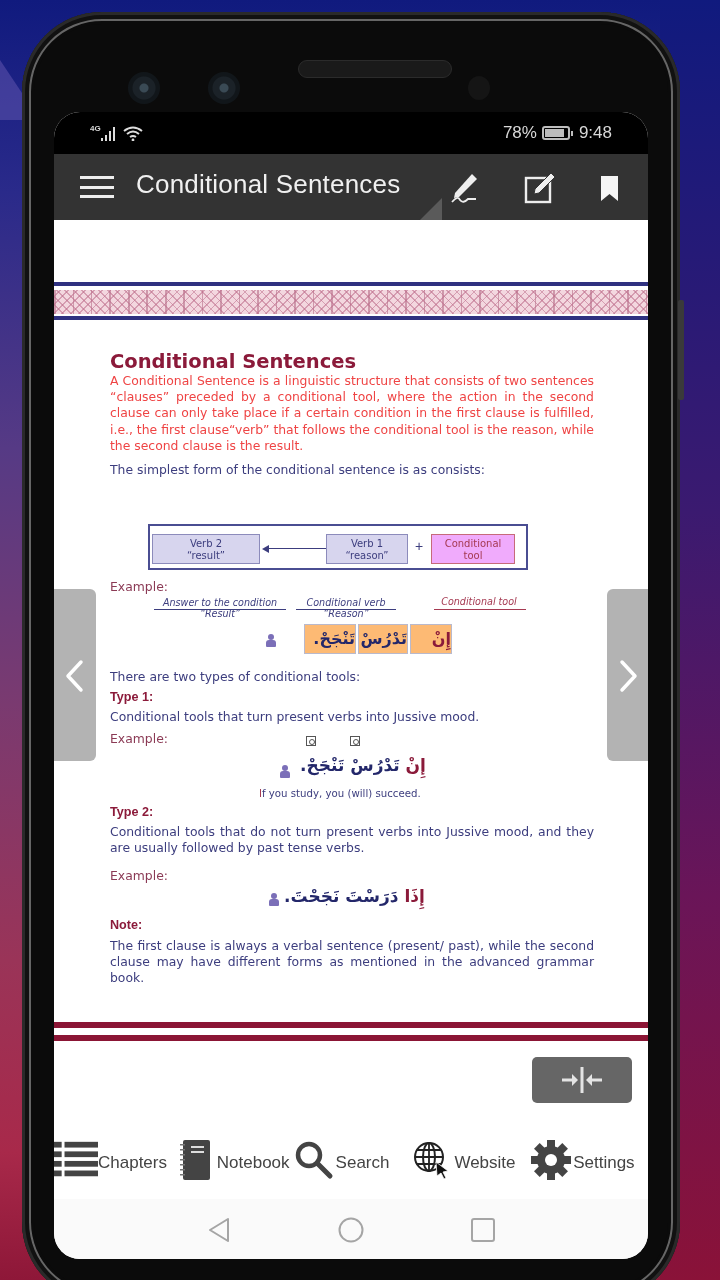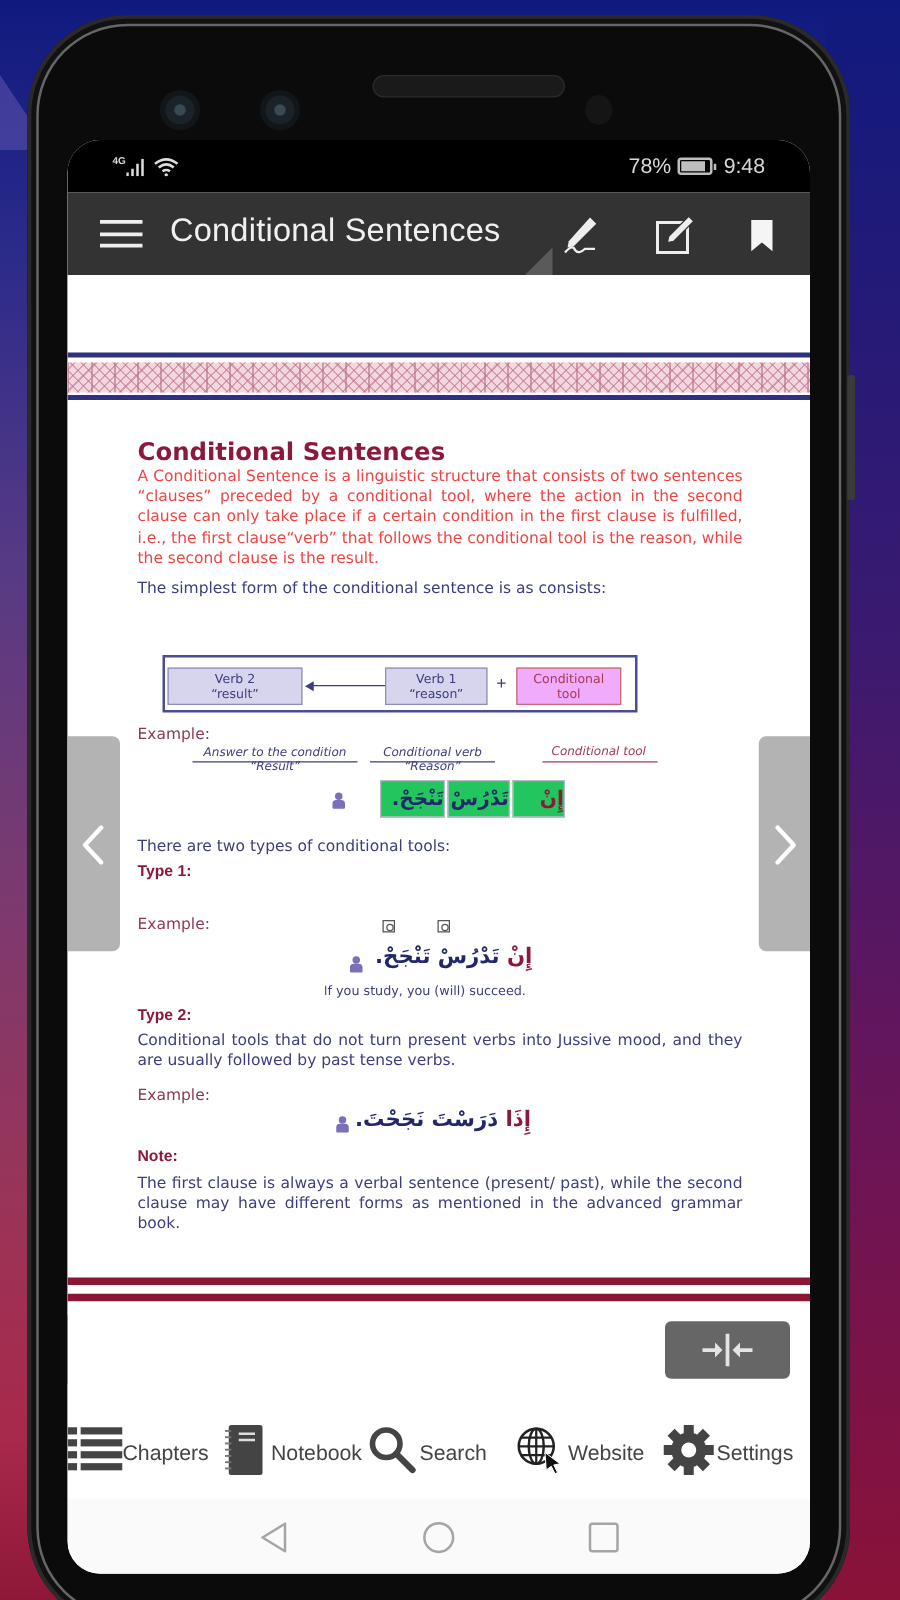--- a/index.html
+++ b/index.html
@@ -81,21 +81,21 @@
   .dbox.v { background: #d7d5ee; border: 1px solid #8c8bbb; color: #3c3d7e; }
   .dbox.c { background: #f0abfc; border: 1px solid #c66a7a; color: #a53a52; }
   .arrow-line { position: absolute; left: 110px; top: 22px; width: 64px; height: 1px; background: #3c3d7e; }
   .arrow-head { position: absolute; left: 104px; top: 19px; width: 0; height: 0; border-right: 7px solid #3c3d7e; border-top: 4px solid transparent; border-bottom: 4px solid transparent; }
   .plus { position: absolute; left: 265px; top: 12px; font-size: 14px; color: #3c3d7e; }
 
   .label-ex { font-family: "DejaVu Sans", sans-serif; font-size: 12.4px; color: #8b3a55; position: absolute; }
   .anno { position: absolute; font-family: "DejaVu Sans", sans-serif; font-style: italic; font-size: 9.6px; color: #3c3d7e; text-align: center; line-height: 11px; }
   .anno.red { color: #a53a52; }
   .anno-line { position: absolute; height: 1px; background: #3c3d7e; }
-  .arabic-box { position: absolute; top: 0; height: 30px; border: 1px solid #b9b9cc; background: #22c55e; font-family: "DejaVu Sans", sans-serif; font-size: 16px; font-weight: bold; color: #23276a; text-align: center; line-height: 28px; direction: rtl; padding-left: 40px; }
+  .arabic-box { position: absolute; top: 0; height: 30px; border: 1px solid #b9b9cc; background: #fdba74; font-family: "DejaVu Sans", sans-serif; font-size: 16px; font-weight: bold; color: #23276a; text-align: center; line-height: 28px; direction: rtl; padding-left: 40px; }
   .speaker-icon { position: absolute; width: 10px; height: 13px; cursor: pointer; }
   .speaker-icon::before { content: ""; position: absolute; left: 2px; top: 0; width: 6px; height: 6px; border-radius: 50%; background: #7b6fb8; }
   .speaker-icon::after { content: ""; position: absolute; left: 0; top: 6px; width: 10px; height: 7px; border-radius: 3px 3px 1px 1px; background: #7b6fb8; }
 
   .txt { position: absolute; font-family: "DejaVu Sans", sans-serif; font-size: 12.4px; color: #3c3d7e; line-height: 16.2px; }
   .bold-red { position: absolute; font-family: Liberation Sans, sans-serif; font-weight: bold; font-size: 12.6px; color: #8b1a3a; }
   .arabic-line { position: absolute; font-family: "DejaVu Sans", sans-serif; font-size: 17px; font-weight: bold; color: #23276a; direction: rtl; }
   .arabic-line .red { color: #8b1a3a; }
   .small-box { position: absolute; width: 10px; height: 10px; border: 1px solid #555; }
   .small-box::after { content: ""; position: absolute; left: 2px; top: 2px; width: 4px; height: 4px; border-radius: 50%; border: 1px solid #555; }
@@ -190,21 +190,21 @@
       <div class="ornament"></div>
       <div class="navy-line" style="top:34px;"></div>
     </div>
 
     <div class="content">
       <div class="h-title">Conditional Sentences</div>
       <div class="para">A Conditional Sentence is a linguistic structure that consists of two sentences “clauses” preceded by a conditional tool, where the action in the second clause can only take place if a certain condition in the first clause is fulfilled, i.e., the first clause“verb” that follows the conditional tool is the reason, while the second clause is the result.</div>
       <div class="para2">The simplest form of the conditional sentence is as consists:</div>
     </div>
 
-    <div class="diagram" style="left:76px; top:304px;">
+    <div class="diagram" style="left:94px; top:304px;">
       <div class="dbox v" style="left:2px; width:108px;">
         <div>Verb 2</div>
         <div>“result”</div>
       </div>
       <div class="arrow-head" style="left:112px;"></div>
       <div class="arrow-line" style="left:118px; width:66px;"></div>
       <div class="dbox v" style="left:176px; width:82px;">
         <div>Verb 1</div>
         <div>“reason”</div>
       </div>
@@ -231,20 +231,21 @@
 
     <div style="position:absolute; left:212px; top:404px; width:250px; height:32px;">
       <div class="speaker-icon" style="left:0; top:10px;"></div>
       <div class="arabic-box" style="left:38px; width:52px;">تَنْجَحْ.</div>
       <div class="arabic-box" style="left:92px; width:50px;">تَدْرُسْ</div>
       <div class="arabic-box" style="left:144px; width:26px; color:#8b1a3a;">إِنْ</div>
     </div>
 
     <div class="txt" style="left:56px; top:449px;">There are two types of conditional tools:</div>
     <div class="bold-red" style="left:56px; top:470px;">Type 1:</div>
+    <div class="txt" style="left:56px; top:489px;">Conditional tools that turn present verbs into Jussive mood.</div>
     <div class="label-ex" style="left:56px; top:511px;">Example:</div>
     <div class="small-box" style="left:252px; top:516px;"></div>
     <div class="small-box" style="left:296px; top:516px;"></div>
     <div class="speaker-icon" style="left:226px; top:545px;"></div>
     <div class="arabic-line" style="left:246px; top:535px;">
       <span class="red">إِنْ</span><span> تَدْرُسْ تَنْجَحْ.</span>
     </div>
     <div class="translation" style="left:205px; top:568px;">
       <span class="red">I</span><span>f you study, you (will) succeed.</span>
     </div>

